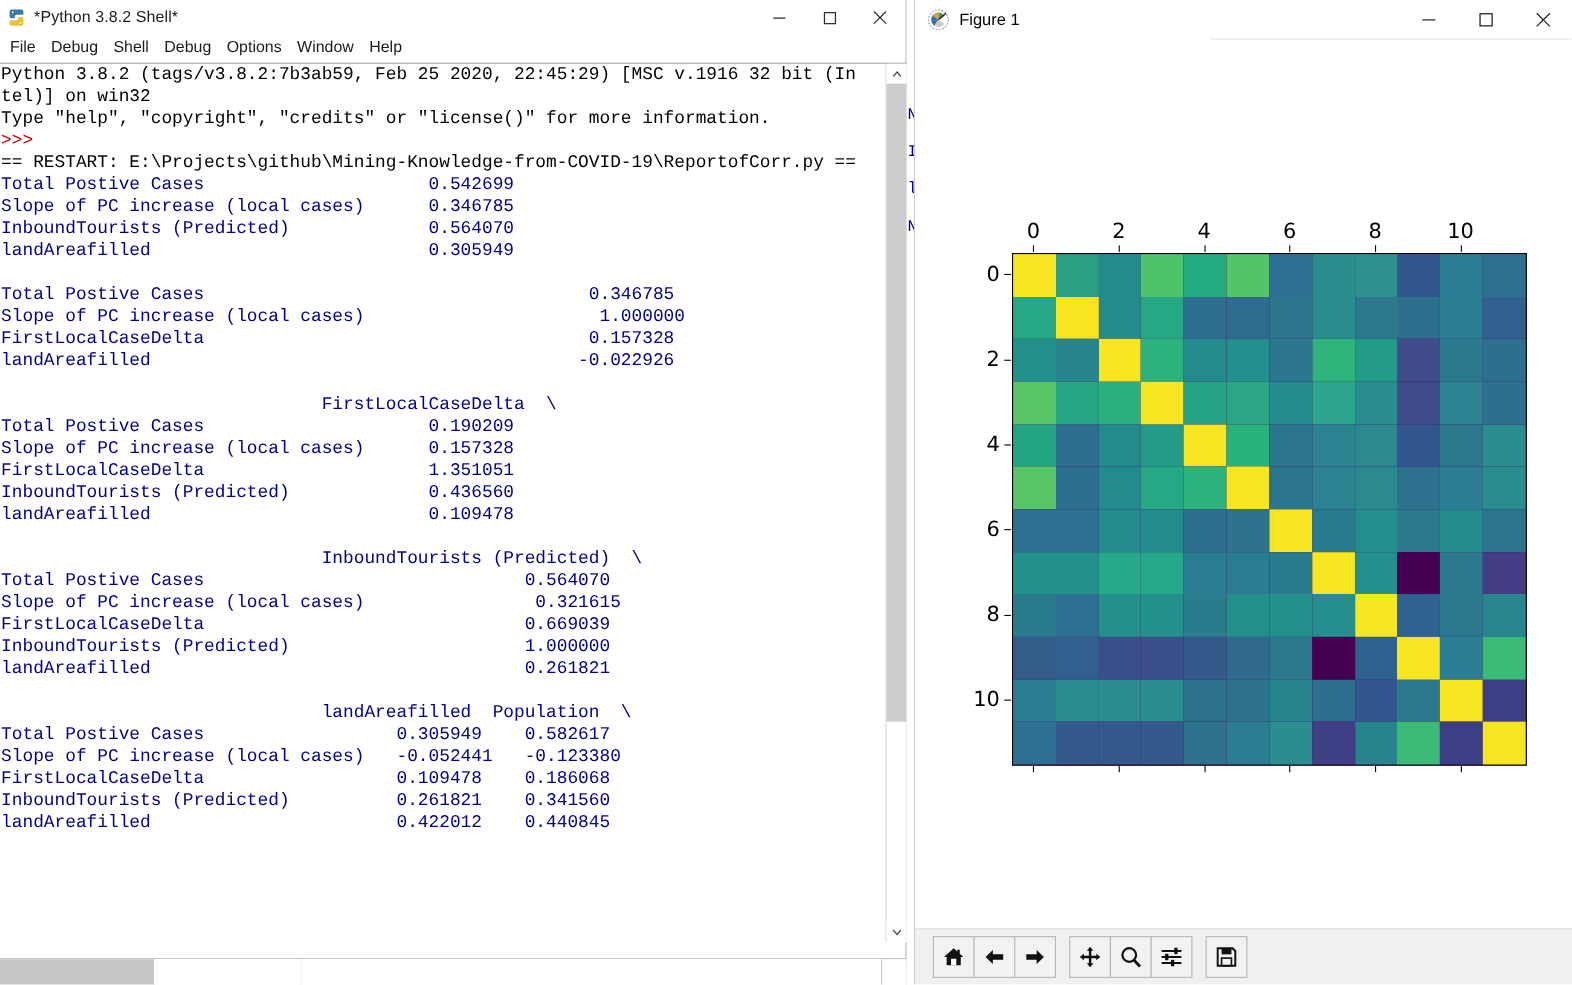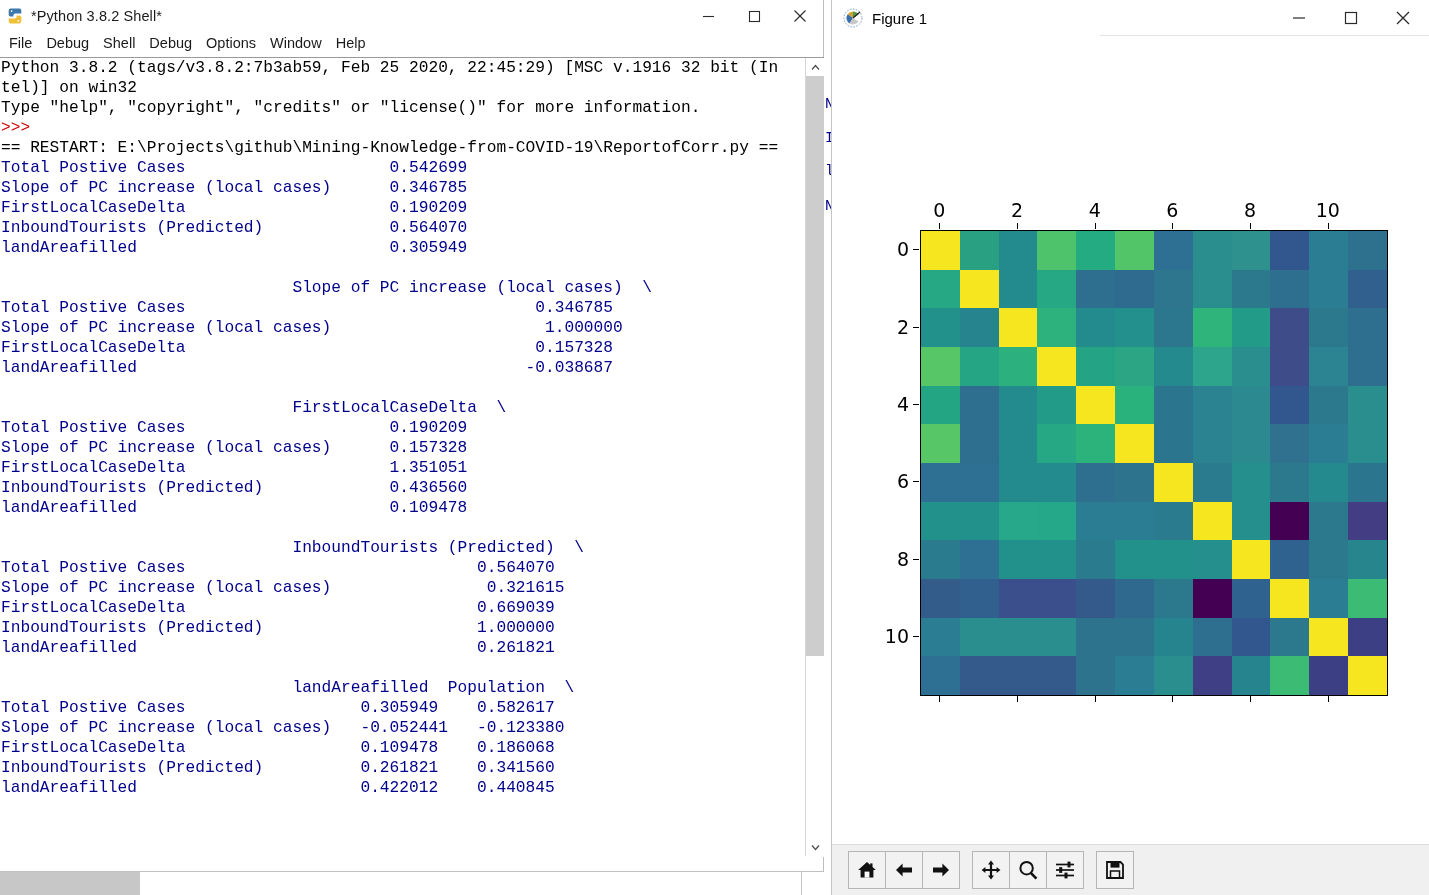--- a/index.html
+++ b/index.html
@@ -204,29 +204,27 @@
 
     <div id="idle-textwrap">
       <div id="idle-text">
           <div class="codeline c-black">Python 3.8.2 (tags/v3.8.2:7b3ab59, Feb 25 2020, 22:45:29) [MSC v.1916 32 bit (In</div>
           <div class="codeline c-black">tel)] on win32</div>
           <div class="codeline c-black">Type "help", "copyright", "credits" or "license()" for more information.</div>
           <div class="codeline c-red">&gt;&gt;&gt; </div>
           <div class="codeline c-black">== RESTART: E:\Projects\github\Mining-Knowledge-from-COVID-19\ReportofCorr.py ==</div>
           <div class="codeline c-blue">Total Postive Cases                     0.542699</div>
           <div class="codeline c-blue">Slope of PC increase (local cases)      0.346785</div>
-          <div class="codeline c-blue">FirstLocalCaseDelta                     0.190209</div>
           <div class="codeline c-blue">InboundTourists (Predicted)             0.564070</div>
           <div class="codeline c-blue">landAreafilled                          0.305949</div>
           <div class="codeline c-blue"> </div>
-          <div class="codeline c-blue">                              Slope of PC increase (local cases)  \</div>
           <div class="codeline c-blue">Total Postive Cases                                    0.346785</div>
           <div class="codeline c-blue">Slope of PC increase (local cases)                      1.000000</div>
           <div class="codeline c-blue">FirstLocalCaseDelta                                    0.157328</div>
-          <div class="codeline c-blue">landAreafilled                                        -0.038687</div>
+          <div class="codeline c-blue">landAreafilled                                        -0.022926</div>
           <div class="codeline c-blue"> </div>
           <div class="codeline c-blue">                              FirstLocalCaseDelta  \</div>
           <div class="codeline c-blue">Total Postive Cases                     0.190209</div>
           <div class="codeline c-blue">Slope of PC increase (local cases)      0.157328</div>
           <div class="codeline c-blue">FirstLocalCaseDelta                     1.351051</div>
           <div class="codeline c-blue">InboundTourists (Predicted)             0.436560</div>
           <div class="codeline c-blue">landAreafilled                          0.109478</div>
           <div class="codeline c-blue"> </div>
           <div class="codeline c-blue">                              InboundTourists (Predicted)  \</div>
           <div class="codeline c-blue">Total Postive Cases                              0.564070</div>

